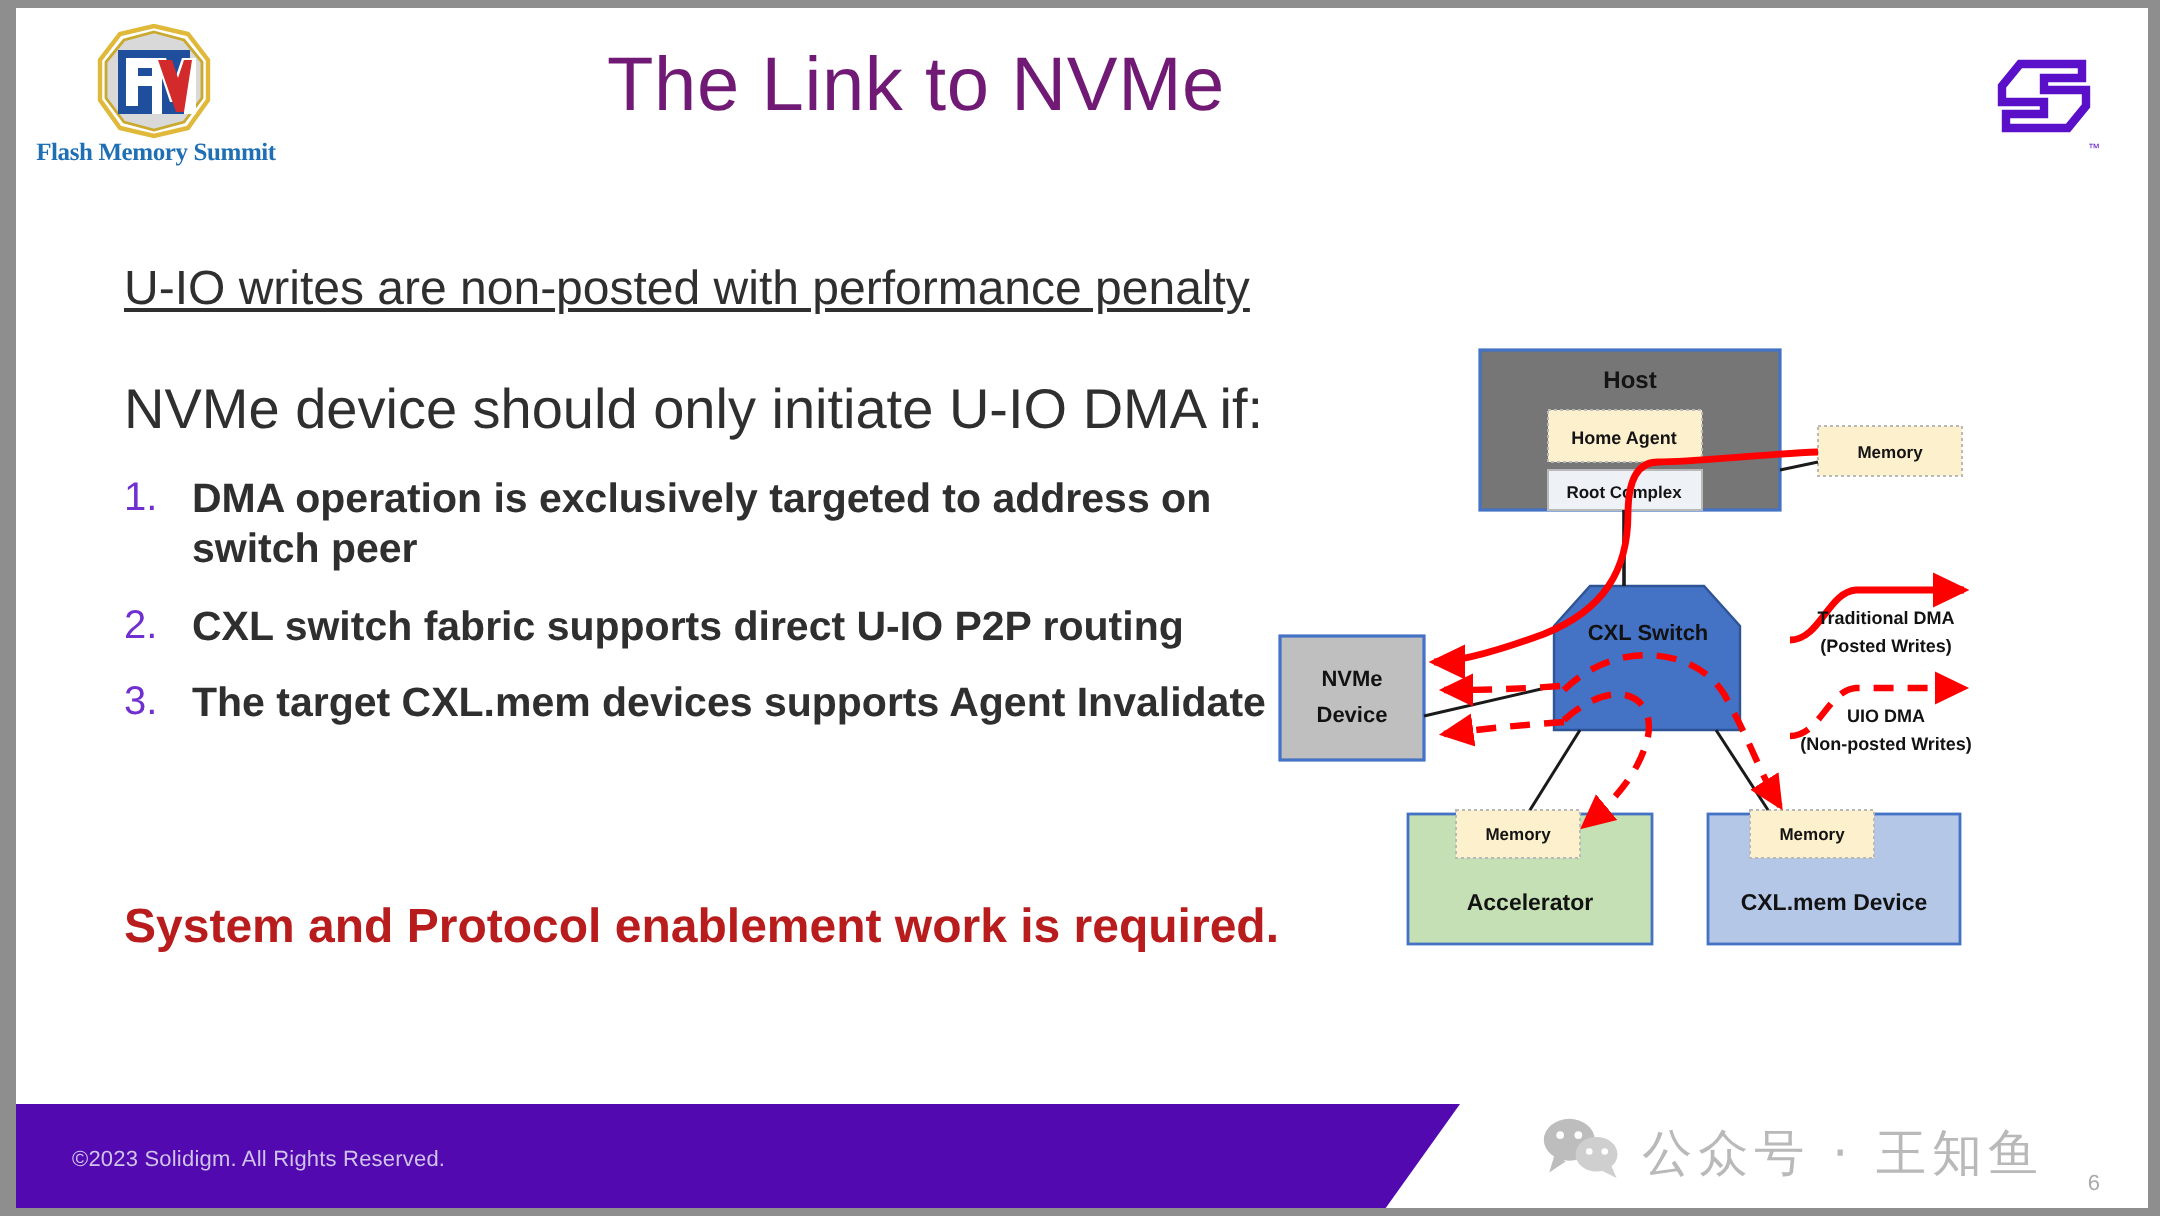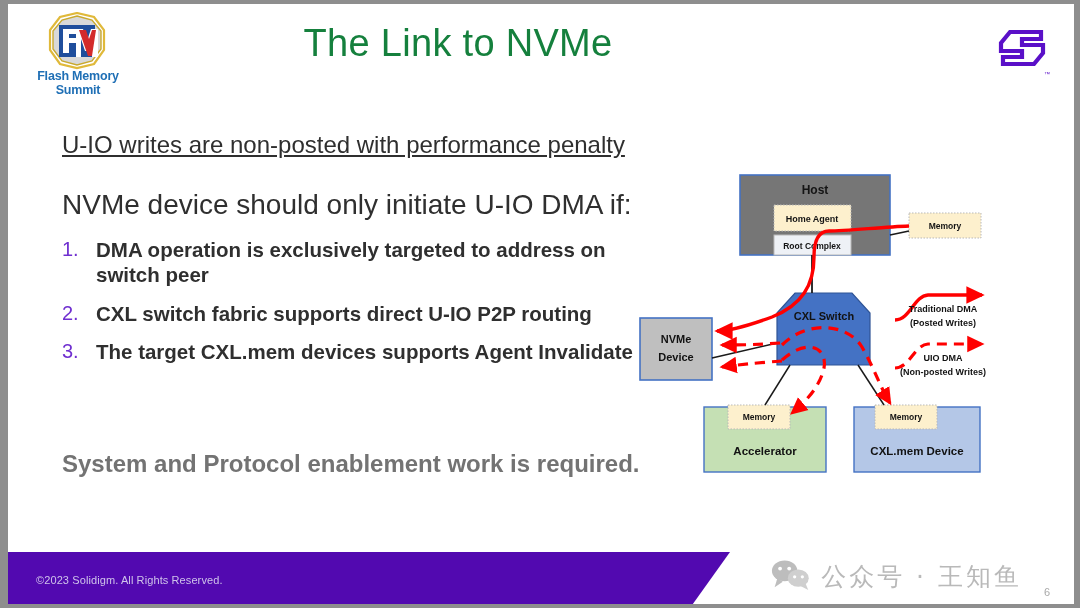--- a/index.html
+++ b/index.html
@@ -10,36 +10,36 @@
     border-left:8px solid #8e8e8e;border-top:4px solid #8e8e8e;
     border-right:6px solid #8e8e8e;border-bottom:4px solid #8e8e8e;
   }
   .inner{position:absolute;left:-8px;top:-4px;width:1080px;height:608px;}
 
   
   .fms-logo{position:absolute;left:18px;top:12px;width:120px;height:78px;}
   .fms-mark{position:absolute;left:28px;top:0;width:62px;height:58px;}
   .fms-text{position:absolute;left:0;top:57px;width:120px;text-align:center;
     font-size:12.5px;font-weight:bold;color:#1f6fb5;letter-spacing:-0.2px;
-    font-family:Liberation Sans, sans-serif;}
+    font-family:Liberation Serif, serif;}
   .slide-title{position:absolute;left:0;top:22px;width:916px;text-align:center;
-    font-size:38px;color:#15803d;font-weight:400;letter-spacing:0.3px;
+    font-size:38px;color:#701a75;font-weight:400;letter-spacing:0.3px;
     font-family:"Liberation Sans",sans-serif;}
   .sol-logo{position:absolute;right:30px;top:24px;width:56px;height:56px;}
 
   
   .body-col{position:absolute;left:62px;top:118px;width:600px;color:#2d2d2d;}
   .lead{font-size:24px;line-height:1.28;margin:12px 0 26px 0;color:#2f2f2f;text-decoration:underline;}
   .lead2{font-size:28px;line-height:1.28;margin:0 0 14px 0;color:#2f2f2f;}
   ol.points{margin:0;padding:0;list-style:none;}
   ol.points li{display:flex;font-size:20.5px;line-height:1.25;margin-bottom:13px;color:#2f2f2f;}
   ol.points li .num{color:#7030d0;width:34px;flex:0 0 34px;font-size:20px;}
   ol.points li .txt{flex:1;font-weight:bold;}
   .closing{position:absolute;left:62px;top:448px;width:600px;font-size:24px;
-    font-weight:bold;line-height:1.3;color:#737373;}
+    font-weight:bold;line-height:1.3;color:#b91c1c;}
 
   
   .diagram{position:absolute;left:632px;top:165px;width:430px;height:330px;}
   .diagram svg{display:block;}
 
   
   .footer-band{position:absolute;left:0;bottom:0;width:1080px;height:56px;}
   .copyright{position:absolute;left:36px;bottom:22px;font-size:11px;color:#cfc3ea;
     letter-spacing:0.1px;}
   .wechat{position:absolute;right:58px;bottom:14px;display:flex;align-items:center;

